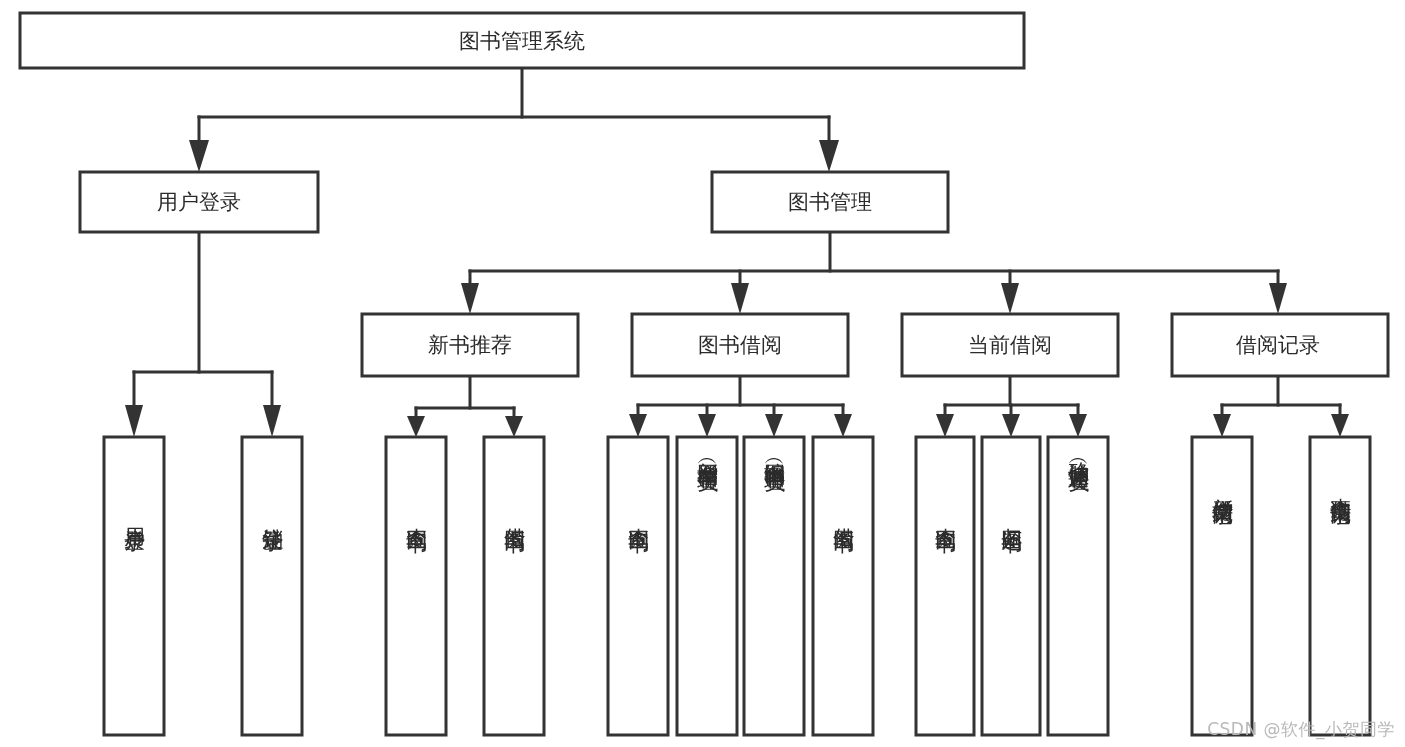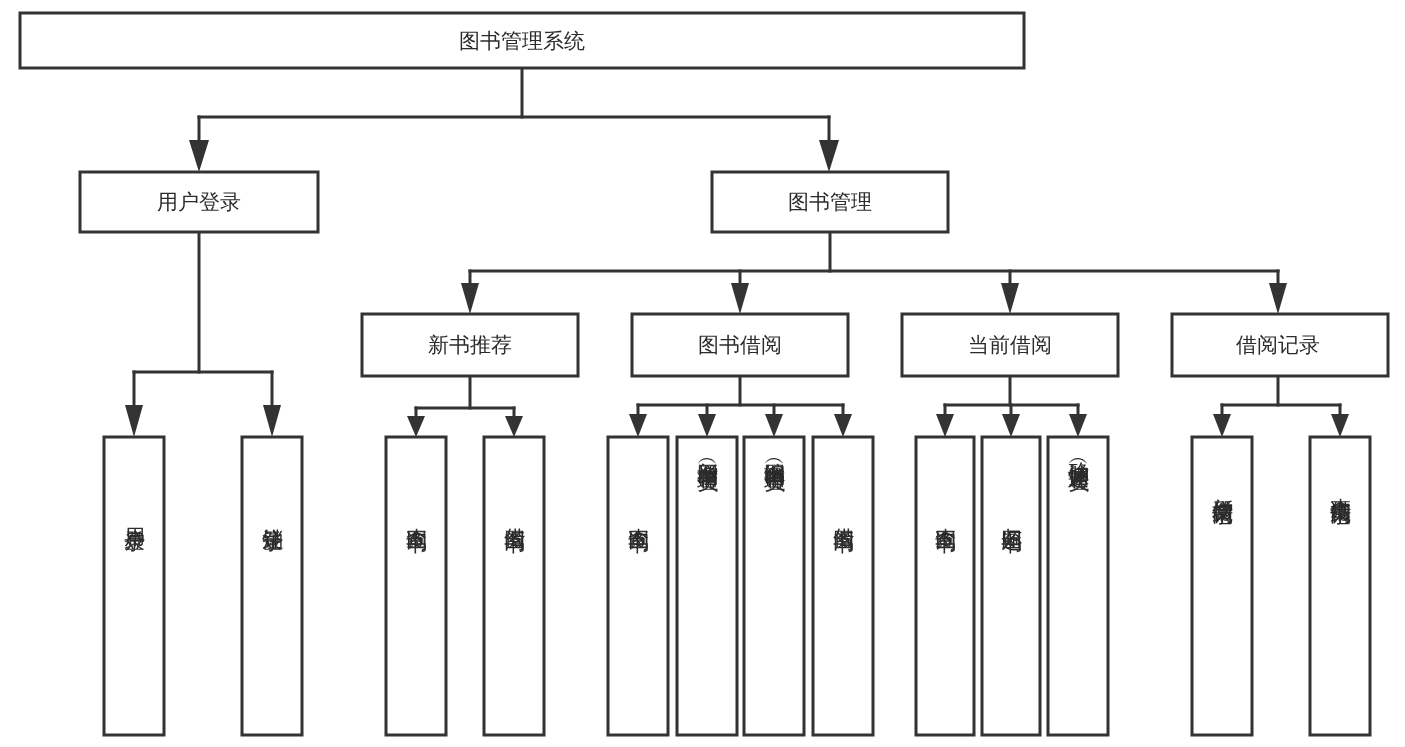--- a/index.html
+++ b/index.html
@@ -213,14 +213,15 @@
   <div class="vlabel-wrap" style="left:1048px; top:445px; width:60px; height:290px;">
     <span class="vlabel">确认归还（管理员）</span>
   </div>
   <div class="vlabel-wrap" style="left:1192px; top:481px; width:60px; height:254px;">
     <span class="vlabel">新增借阅记录</span>
   </div>
   <div class="vlabel-wrap" style="left:1310px; top:481px; width:60px; height:254px;">
     <span class="vlabel">查询借阅记录</span>
   </div>
 
+  <div class="watermark">CSDN @软件_小贺同学</div>
 
 </div>
 
 </body></html>

